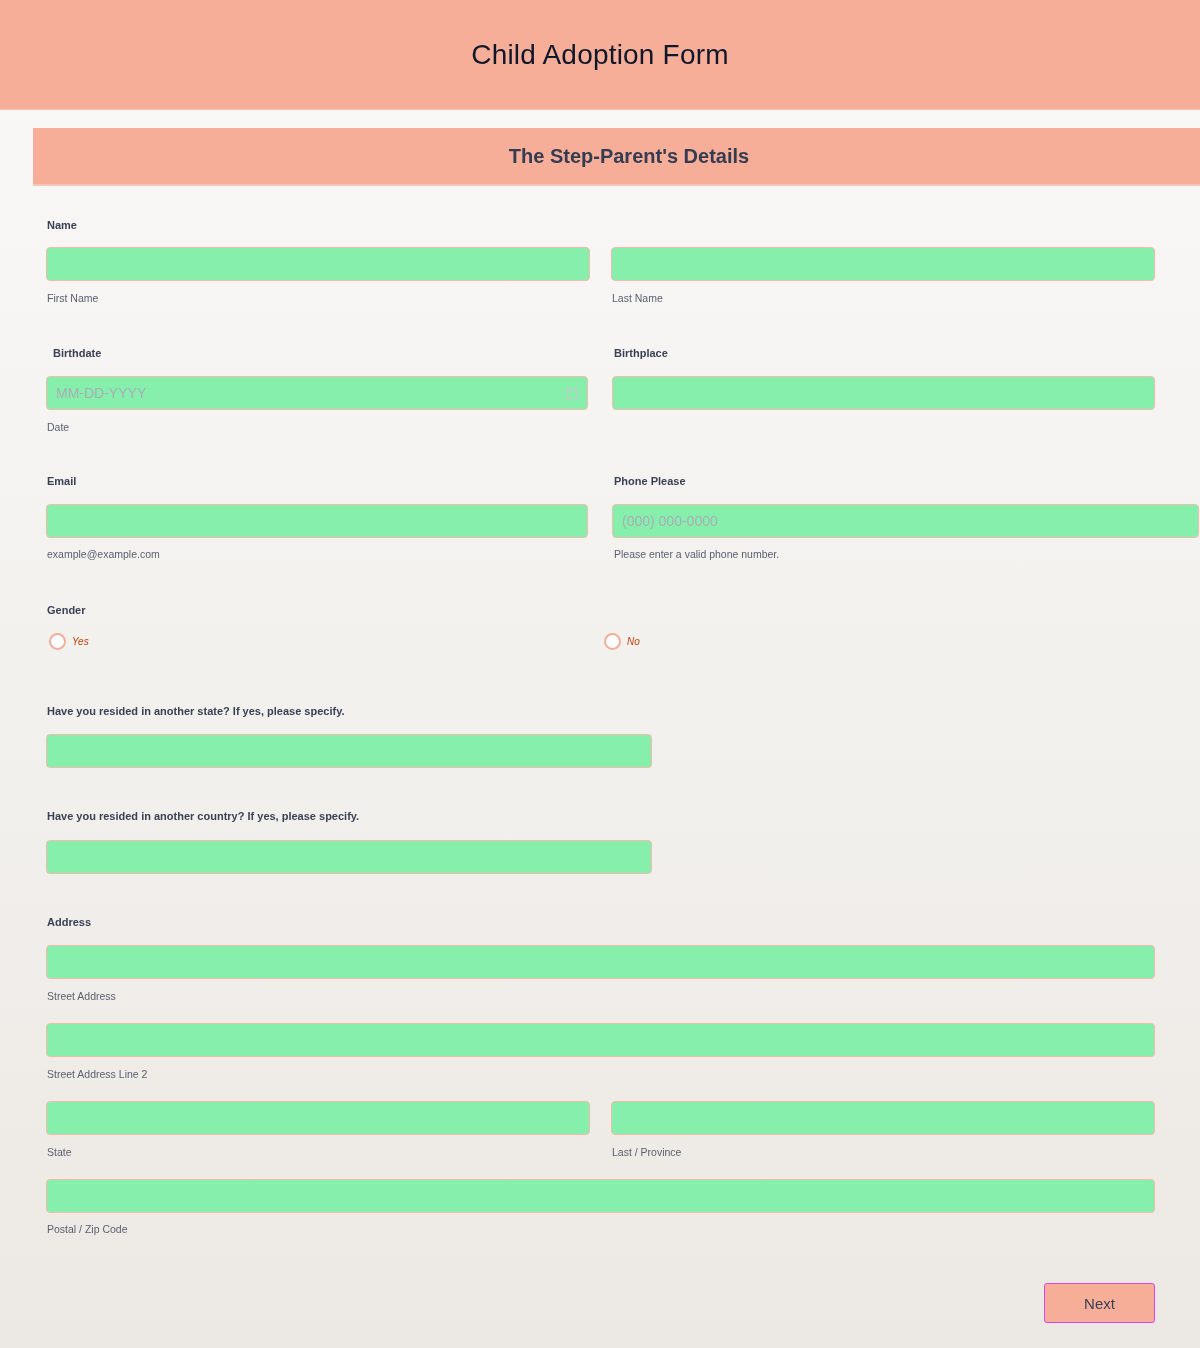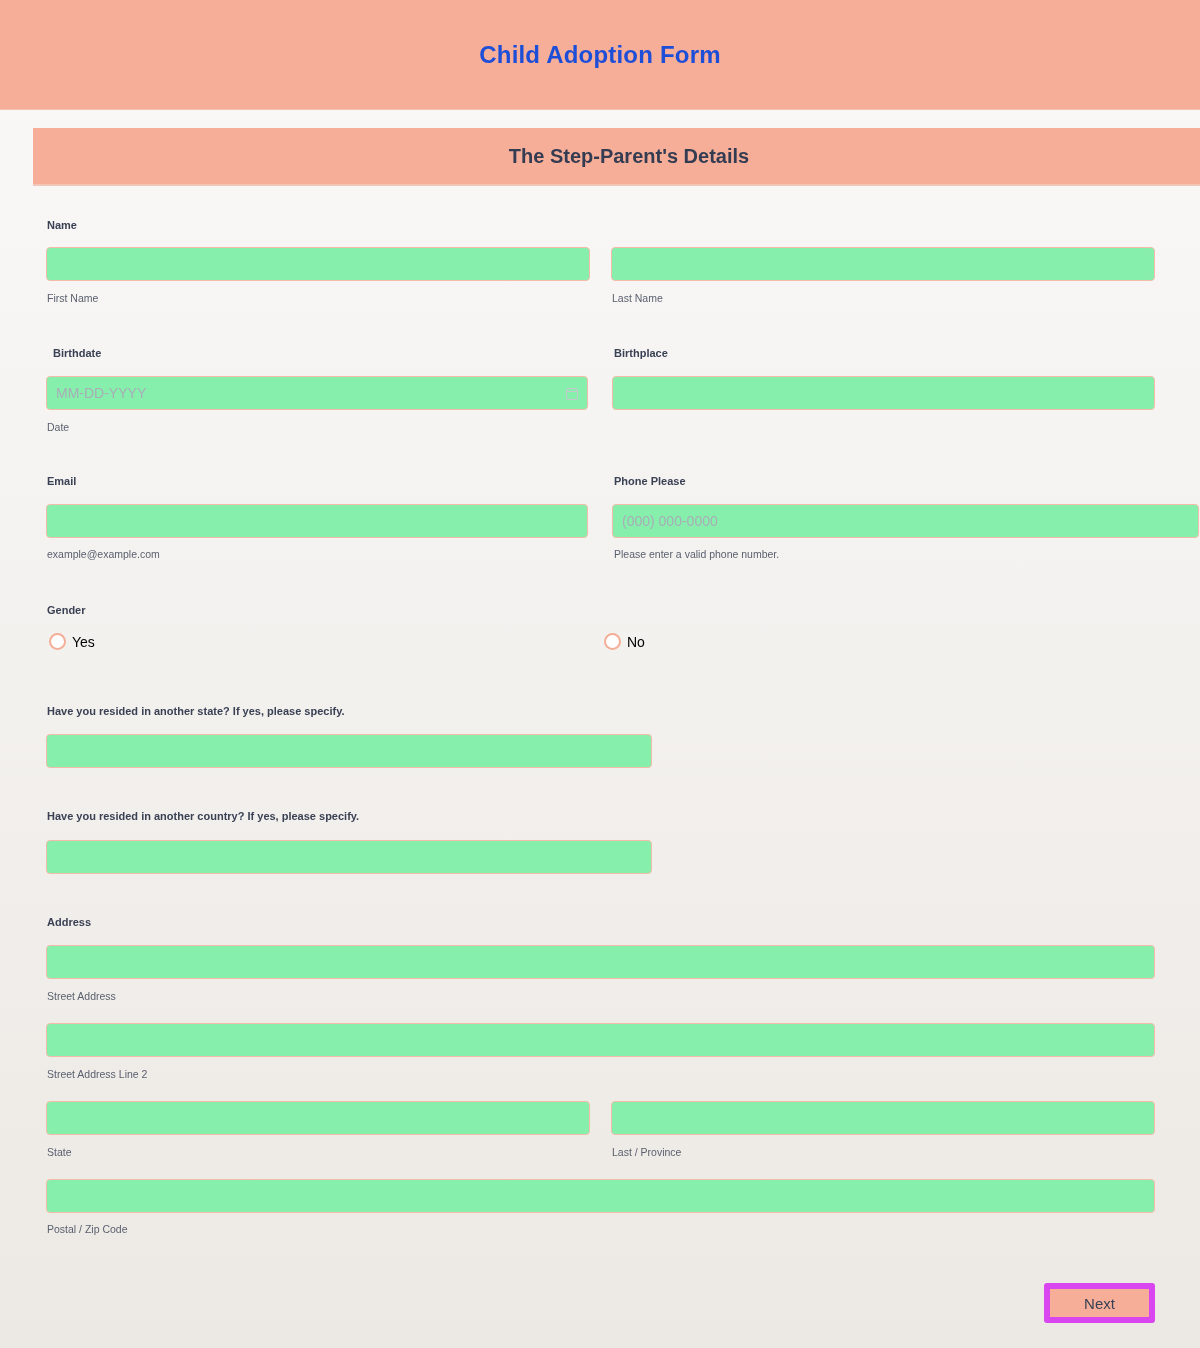--- a/index.html
+++ b/index.html
@@ -11,21 +11,21 @@
     position: relative;
     overflow: hidden;
   }
   .header {
     position: absolute; left: 0; top: 0; width: 1200px; height: 110px;
     background: #f7ae99;
     border-bottom: 1px solid #f4c3b4;
     display: flex; align-items: center; justify-content: center;
   }
   .header h1 {
-    font-size: 24px; font-weight: bold; color: #1d4ed8; letter-spacing: 0.2px;
+    font-size: 28px; font-weight: normal; color: #0f172a; letter-spacing: 0.2px;
   }
   .section-bar {
     position: absolute; left: 33px; top: 128px; width: 1192px; height: 58px;
     background: #f7ae99;
     border-bottom: 2px solid #f2c6b8;
     display: flex; align-items: center; justify-content: center;
   }
   .section-bar h2 { font-size: 20px; font-weight: bold; color: #343c52; }
 
   .label {
@@ -52,24 +52,24 @@
   .cal-icon::before {
     content: ""; position: absolute; left: -1px; right: -1px; top: 2px; height: 1px; background: #c7c9cf;
   }
   .radio {
     position: absolute; display: flex; align-items: center; gap: 6px; cursor: pointer;
   }
   .radio-circle {
     width: 17px; height: 17px; border-radius: 50%;
     border: 2px solid #f4ad97; background: #fff;
   }
-  .radio-label { font-size: 14px; color: #000000; }
+  .radio-label { font-size: 10px; color: #c2410c; font-style: italic; }
   .next-btn {
     position: absolute; left: 1044px; top: 1283px; width: 111px; height: 40px;
-    background: #f7ae99; border: 6px solid #d946ef; border-radius: 3px;
+    background: #f7ae99; border: 1px solid #d946ef; border-radius: 3px;
     font-family: "Liberation Sans", sans-serif; font-size: 15px; color: #3a4154;
     cursor: pointer;
   }
 </style>
 </head>
 <body>
 
 <div class="header">
   <h1>Child Adoption Form</h1>
 </div>

